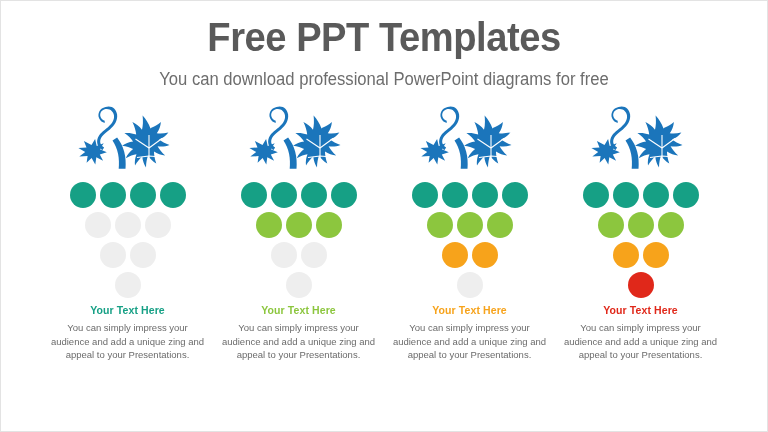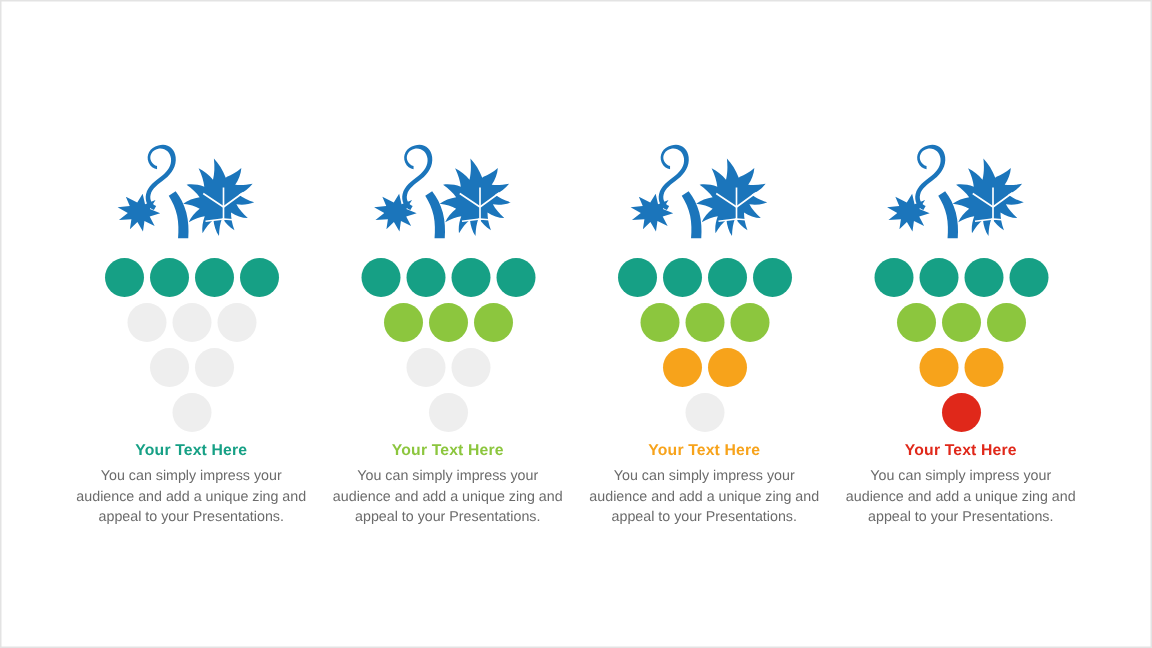--- a/index.html
+++ b/index.html
@@ -33,21 +33,21 @@
     color:#6d6d6d;
     font-weight:400;
     transform:scaleX(0.95);
   }
 
   
   .columns {
     flex:1 1 auto;
     display:flex;
     justify-content:center;
-    align-items:center;
+    align-items:flex-start;
     padding:14px 28px 0 28px;
     gap:0px;
   }
   .col {
     width:171px;
     display:flex;
     flex-direction:column;
     align-items:center;
   }
 
@@ -102,20 +102,24 @@
     font-size:8px;
     text-decoration:underline;
     letter-spacing:0.2px;
   }
 </style>
 </head>
 <body>
 
 <div class="slide">
 
+  <div class="header">
+    <div class="title">Free PPT Templates</div>
+    <div class="subtitle">You can download professional PowerPoint diagrams for free</div>
+  </div>
 
   <div class="columns">
 
   <div class="col">
         <div class="grape">
           <div class="vine">
 <svg viewBox="0 0 126 90" width="126" height="90" xmlns="http://www.w3.org/2000/svg">
   <g fill="#1b75bb">
 
     <path d="M41.5 3.0 c-5.6 1.2 -8.4 6.6 -6.4 11.3 c1.1 2.6 3.4 4.2 5.6 4.6 l0 -2.2 c-1.6 -0.4 -3.2 -1.6 -4.0 -3.4 c-1.5 -3.5 0.6 -7.4 4.8 -8.2 c4.4 -0.8 8.0 2.3 8.5 6.5 c0.5 4.5 -2.1 8.4 -6.0 11.6 c-4.6 3.7 -9.3 6.7 -10.6 12.1 c-1.1 4.6 1.2 9.0 5.2 10.7 l1.5 -2.6 c-2.9 -1.3 -4.5 -4.3 -3.7 -7.6 c1.0 -4.2 5.1 -6.9 9.5 -10.4 c4.7 -3.8 7.9 -8.8 7.2 -14.8 c-0.7 -5.6 -5.5 -9.6 -11.6 -7.6 z"></path>

